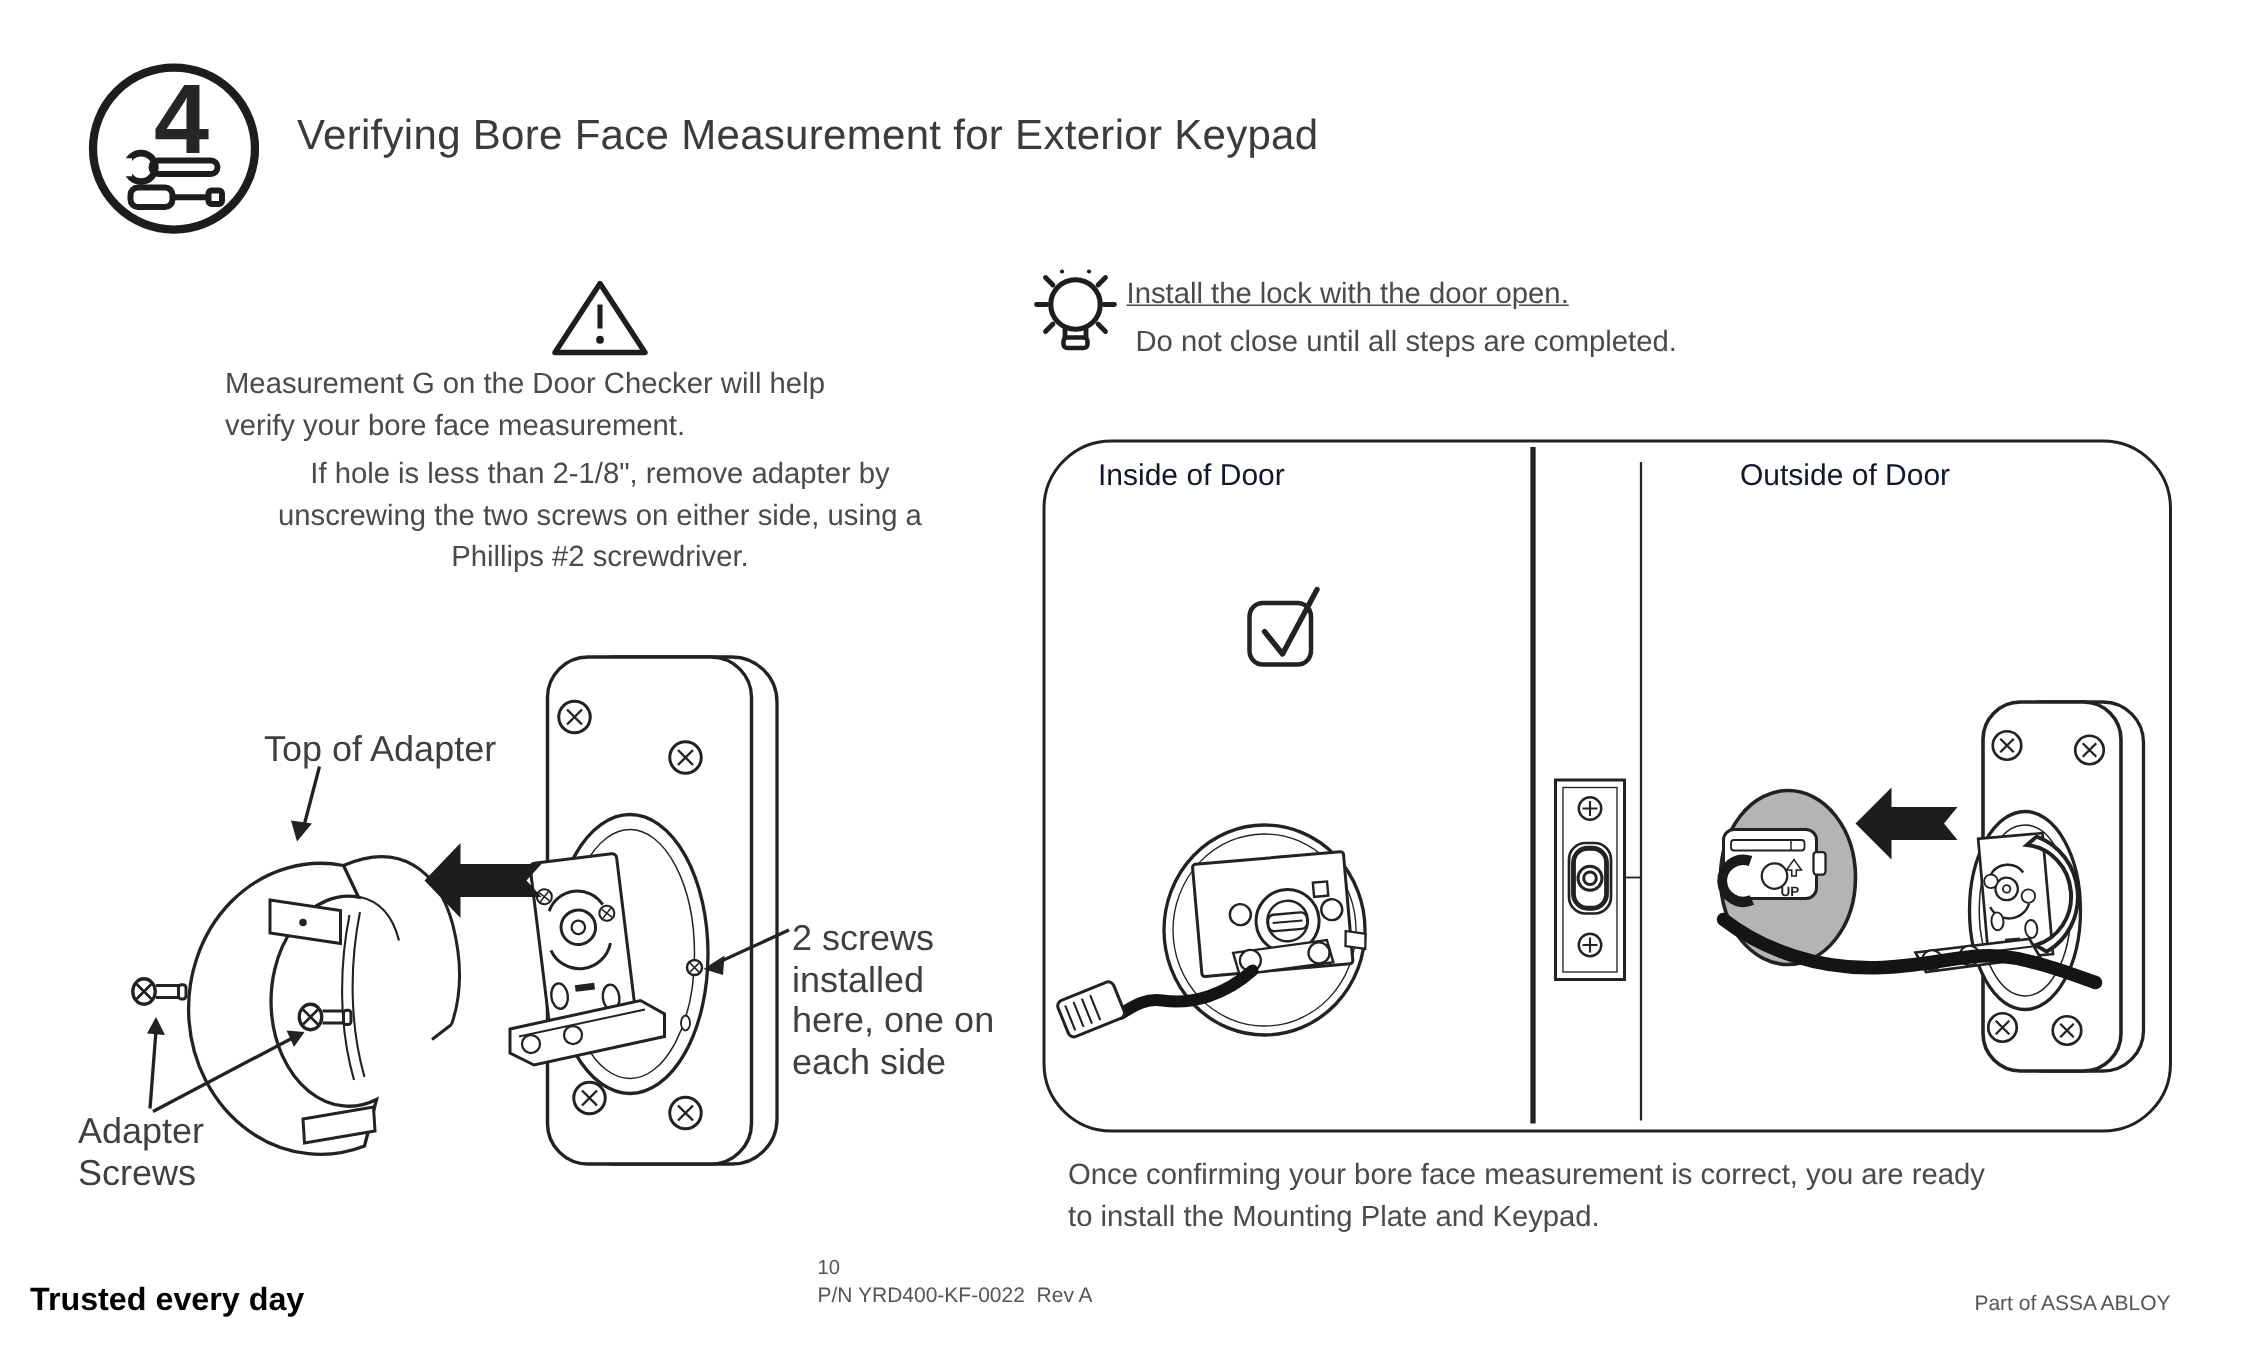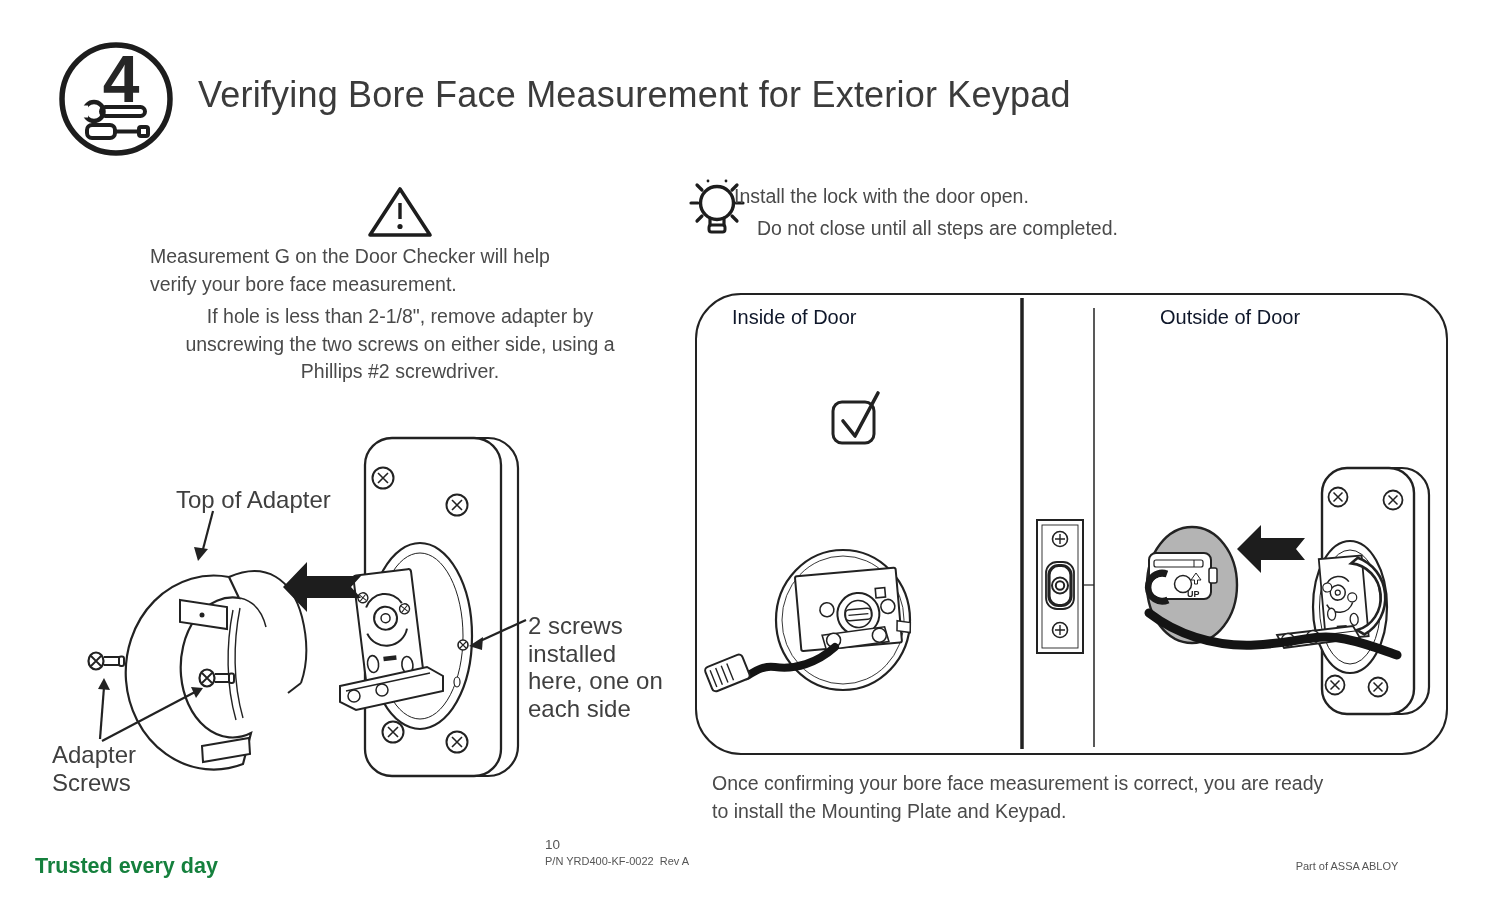--- a/index.html
+++ b/index.html
@@ -4,23 +4,23 @@
 <style>
   html,body{margin:0;padding:0;background:#e8e8e8;}
   #page{position:relative;width:1500px;height:900px;background:#ffffff;overflow:hidden;
         font-family:"Liberation Sans", sans-serif;color:#464646;}
   .abs{position:absolute;}
   .ml{white-space:pre-line;}
   .pre{white-space:pre;}
   .body-text{font-size:19.5px;line-height:27.5px;color:#4a4a4a;}
   .fig-label{font-size:24px;line-height:27.5px;color:#3f3f3f;}
   .panel-label{font-size:20px;color:#0f172a;}
-  #title{font-size:36px;font-weight:400;color:#3b3b3b;letter-spacing:.2px;}
+  #title{font-size:28px;font-weight:400;color:#3b3b3b;letter-spacing:.2px;}
   #door-panel{box-sizing:border-box;border:2.5px solid #222;border-radius:46px;text-align:right;}
-  .foot-small{font-size:11px;color:#555;}
+  .foot-small{font-size:14px;color:#555;}
   svg{display:block;}
 </style>
 </head>
 <body>
 
 <div id="page">
 
   <div class="abs" style="left:57px;top:38px;width:116px;height:124px;">
     <svg width="116" height="124" viewBox="0 0 116 124">
       <circle cx="59" cy="61" r="54" fill="none" stroke="#1d1d1d" stroke-width="5.5"></circle>
@@ -55,21 +55,21 @@
       <g stroke="#1d1d1d" fill="none" stroke-linecap="round">
         <circle cx="31" cy="27" r="16.5" stroke-width="3.4"></circle>
         <path d="M24,42 v7 M38,42 v7" stroke-width="3.2"></path>
         <rect x="23" y="49" width="16" height="7" rx="2.5" stroke-width="3"></rect>
         <path d="M5,27 h7 M50,27 h7 M11,9 l5,5 M46,14 l5,-5 M11,45 l5,-5 M46,40 l5,5" stroke-width="3.2"></path>
         <circle cx="22" cy="5" r="1.4" fill="#1d1d1d" stroke="none"></circle>
         <circle cx="40" cy="5" r="1.4" fill="#1d1d1d" stroke="none"></circle>
       </g>
     </svg>
   </div>
-  <div class="abs body-text" style="left:734px;top:183px;">Install the lock with the door open.</div>
+  <div class="abs body-text" style="left:751px;top:183px;text-decoration:underline;">Install the lock with the door open.</div>
   <div class="abs body-text" style="left:757px;top:215px;">Do not close until all steps are completed.</div>
 
   <div class="abs" style="left:30px;top:415px;width:660px;height:400px;">
     <svg width="660" height="400" viewBox="0 0 660 400">
       <g stroke="#222" fill="none">
 
         <rect x="350" y="23" width="138" height="338" rx="30" fill="#fff" stroke-width="2.2"></rect>
         <rect x="335" y="23" width="136" height="338" rx="27" fill="#fff" stroke-width="2.3"></rect>
         <g>
           <g transform="translate(353,63)">
@@ -272,20 +272,20 @@
       <text x="490" y="302" font-size="9" font-weight="700" fill="#222">UP</text>
       <polygon points="540,254 564,230 564,243 608,243 599,254 608,265 564,265 564,278" fill="#1d1d1d"></polygon>
     </svg>
   </div>
   <div class="abs panel-label" style="left:732px;top:306px;">Inside of Door</div>
   <div class="abs panel-label" style="left:1160px;top:306px;">Outside of Door</div>
 
   <div class="abs body-text ml" style="left:712px;top:770px;width:720px;">Once confirming your bore face measurement is correct, you are ready
 to install the Mounting Plate and Keypad.</div>
 
-  <div class="abs" style="left:35px;top:854px;font-size:21.5px;font-weight:700;color:#15803d;">Trusted every day</div>
+  <div class="abs" style="left:20px;top:854px;font-size:21.5px;font-weight:700;color:#000000;">Trusted every day</div>
   <div class="abs" style="left:545px;top:837px;width:400px;text-align:left;">
     <div class="foot-small" style="font-size:13.5px;">10</div>
     <div class="foot-small pre" style="margin-top:3px;">P/N YRD400-KF-0022  Rev A</div>
   </div>
-  <div class="abs foot-small" style="left:1247px;top:860px;width:200px;text-align:center;">Part of ASSA ABLOY</div>
+  <div class="abs foot-small" style="left:1247px;top:860px;width:200px;text-align:right;">Part of ASSA ABLOY</div>
 
 </div>
 
 </body></html>

